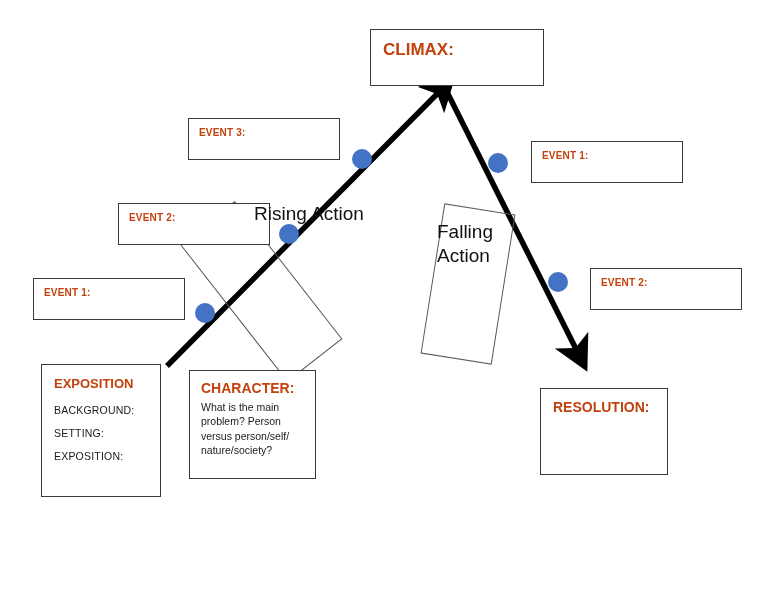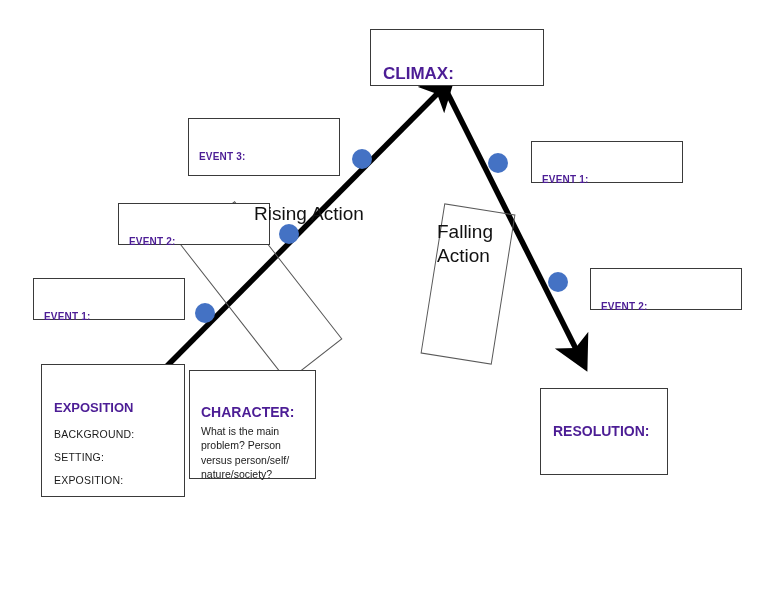--- a/index.html
+++ b/index.html
@@ -21,47 +21,46 @@
     height: 594px;
   }
   .box {
     position: absolute;
     box-sizing: border-box;
     background: #ffffff;
     border: 1px solid #3a3a3a;
     z-index: 5;
   }
   .box-title {
-    color: #4c1d95;
+    color: #c2410c;
     font-weight: bold;
-    margin-top: 24px;
   }
   .evt-title {
     font-size: 10px;
     letter-spacing: 0.2px;
   }
   .evt-box { padding: 8px 0 0 10px; }
 
   
-  #event3-box { left: 188px; top: 118px; width: 152px; height: 58px; }
+  #event3-box { left: 188px; top: 118px; width: 152px; height: 42px; }
   #event2-left-box { left: 118px; top: 203px; width: 152px; height: 42px; }
   #event1-left-box { left: 33px; top: 278px; width: 152px; height: 42px; }
   #event1-right-box { left: 531px; top: 141px; width: 152px; height: 42px; }
   #event2-right-box { left: 590px; top: 268px; width: 152px; height: 42px; }
 
   
   #climax-box {
     left: 370px; top: 29px; width: 174px; height: 57px;
     padding: 10px 0 0 12px;
   }
   #climax-box .box-title { font-size: 17px; }
 
   
   #exposition-box {
-    left: 41px; top: 364px; width: 144px; height: 133px;
+    left: 41px; top: 364px; width: 120px; height: 133px;
     padding: 10px 0 16px 12px;
   }
   #exposition-box .box-title { font-size: 13px; line-height: 1.35; }
   #exposition-box .field {
     font-size: 10.5px;
     color: #1a1a1a;
     margin-top: 11px;
     letter-spacing: 0.2px;
   }
 

